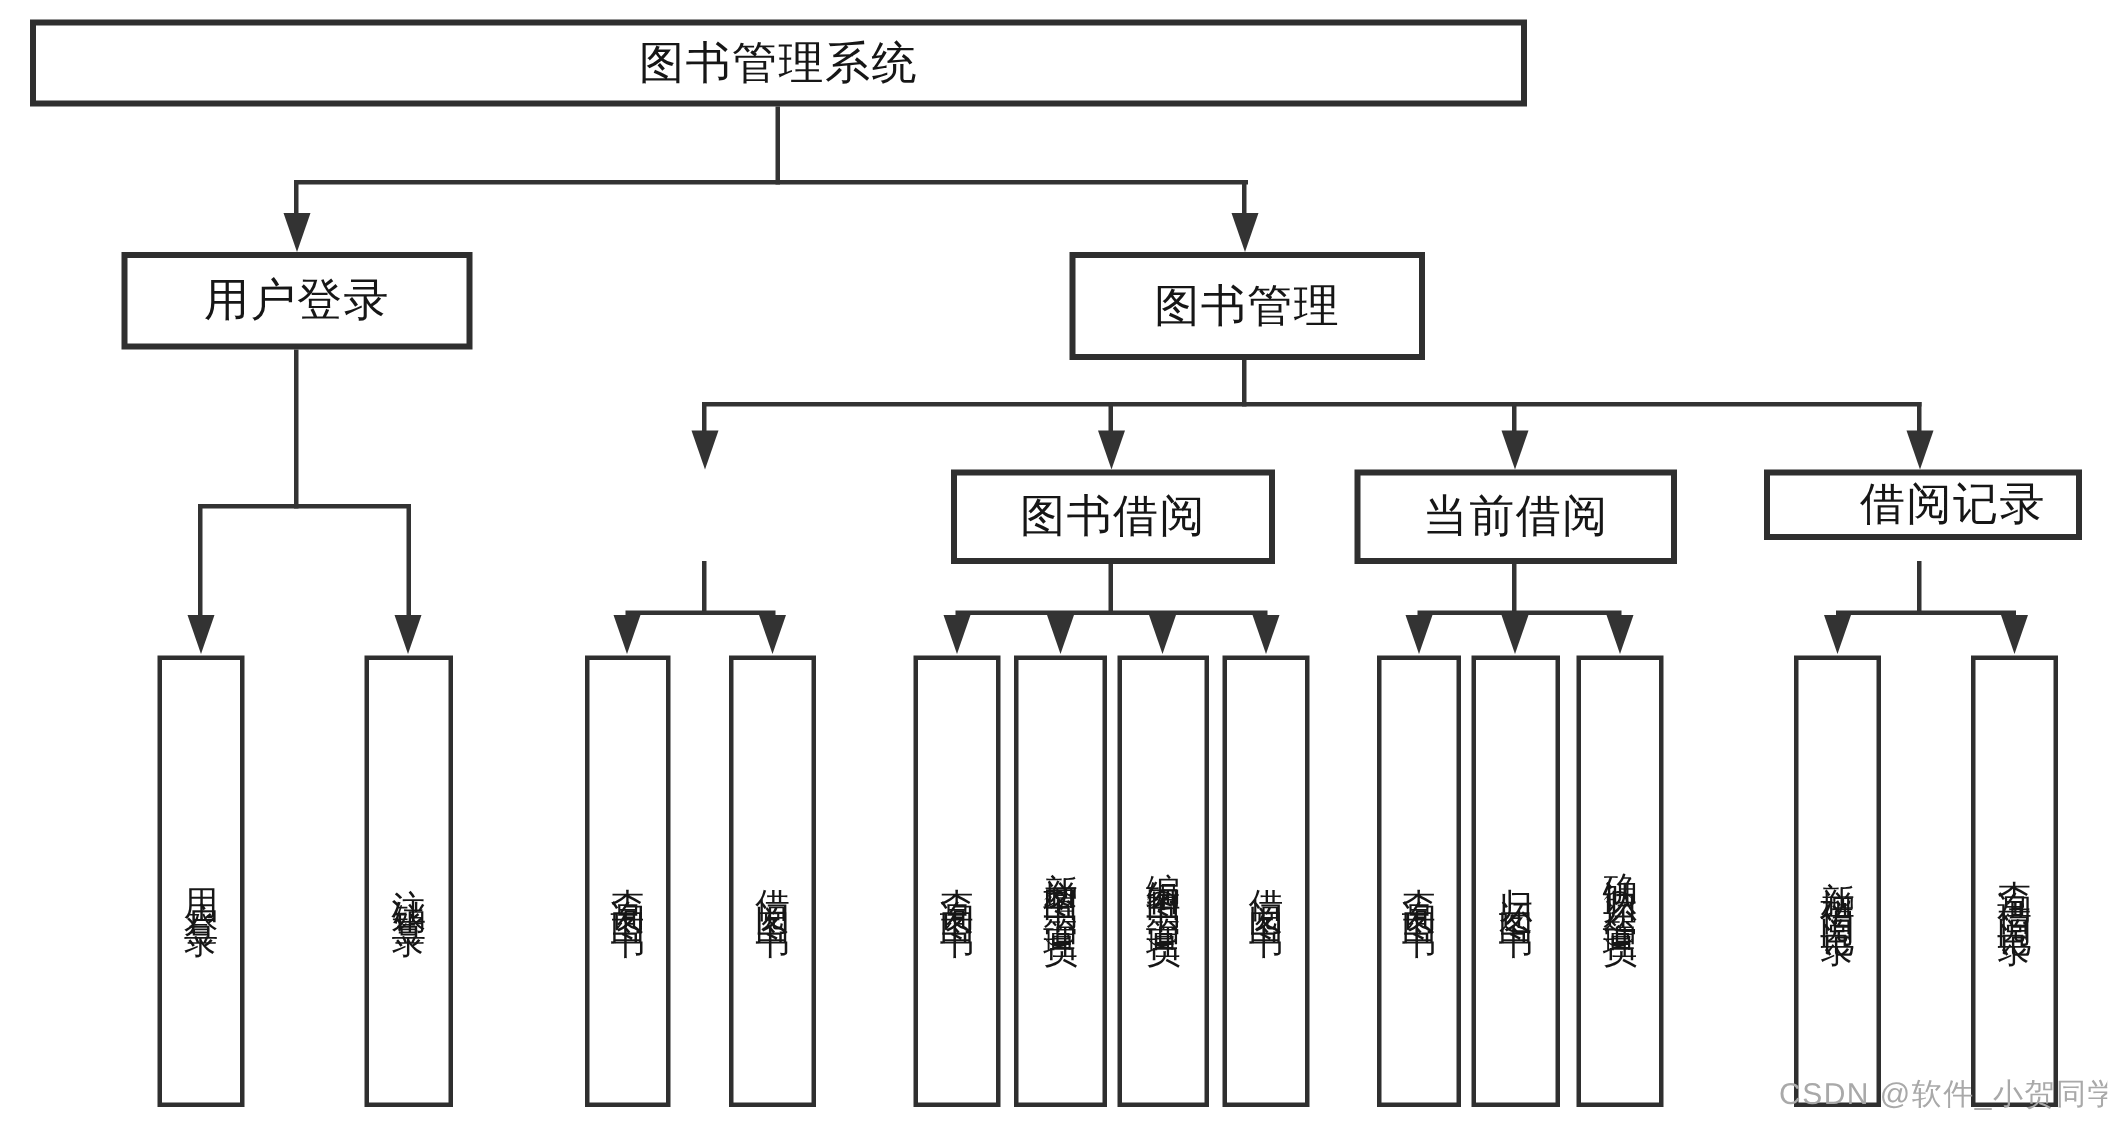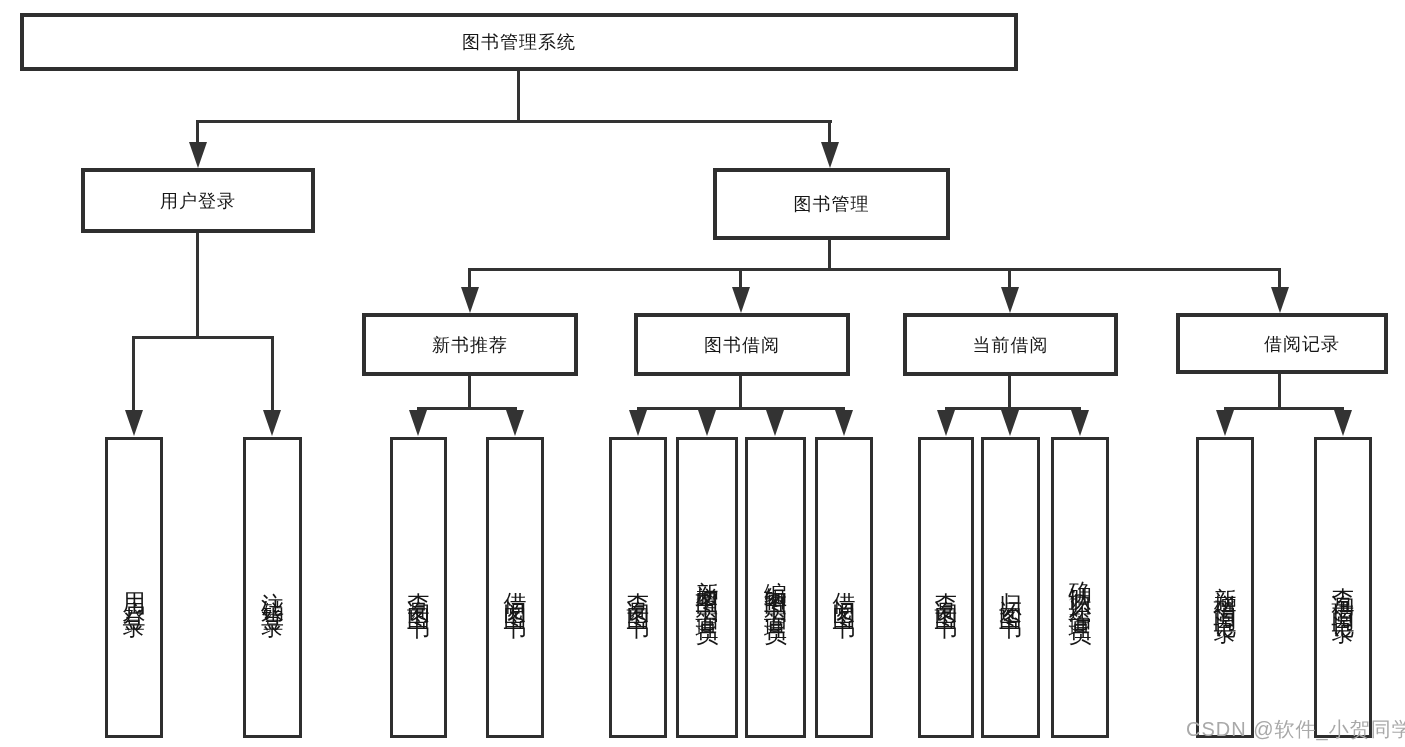--- a/index.html
+++ b/index.html
@@ -10,21 +10,21 @@
   
   .vl{position:absolute;width:3px;background:#333333;}
   .hl{position:absolute;height:3px;background:#333333;}
   .ah{position:absolute;width:0;height:0;
       border-left:9px solid transparent;border-right:9px solid transparent;
       border-top:26px solid #333333;}
   
   .box{
     position:absolute;box-sizing:border-box;background:#ffffff;
     border:4px solid #2f2f2f;display:flex;align-items:center;justify-content:center;
-    font-size:18px;color:#161616;letter-spacing:1px;white-space:nowrap;z-index:2;
+    font-size:30px;color:#161616;letter-spacing:1px;white-space:nowrap;z-index:2;
   }
   .box.v{
     border-width:3px;writing-mode:vertical-rl;text-orientation:mixed;
     font-size:23px;letter-spacing:8px;line-height:1;padding-top:4px;
   }
   .wm{
     position:absolute;left:1186px;top:716px;font-size:20px;color:#a9a9a9;
     letter-spacing:1px;z-index:5;white-space:nowrap;
   }
 </style>
@@ -79,24 +79,23 @@
   <div class="vl" style="left:1278px;top:374px;height:36px;"></div>
   <div class="hl" style="left:1224px;top:407px;width:120px;"></div>
   <div class="ah" style="left:1216px;top:410px;"></div>
   <div class="ah" style="left:1334px;top:410px;"></div>
 
   <div class="box" style="left:20px;top:13px;width:998px;height:58px;">图书管理系统</div>
 
   <div class="box" style="left:81px;top:168px;width:234px;height:65px;">用户登录</div>
   <div class="box" style="left:713px;top:168px;width:237px;height:72px;">图书管理</div>
 
-  <div class="box" style="left:362px;top:313px;width:216px;height:63px;">新书推荐</div>
   <div class="box" style="left:634px;top:313px;width:216px;height:63px;text-align:center;">图书借阅</div>
   <div class="box" style="left:903px;top:313px;width:215px;height:63px;">当前借阅</div>
-  <div class="box" style="left:1176px;top:313px;width:212px;height:61px;padding-left:40px;">借阅记录</div>
+  <div class="box" style="left:1176px;top:313px;width:212px;height:47px;padding-left:40px;">借阅记录</div>
 
   <div class="box v" style="left:105px;top:437px;width:58px;height:301px;">用户登录</div>
   <div class="box v" style="left:243px;top:437px;width:59px;height:301px;">注销登录</div>
 
   <div class="box v" style="left:390px;top:437px;width:57px;height:301px;">查询图书</div>
   <div class="box v" style="left:486px;top:437px;width:58px;height:301px;">借阅图书</div>
 
   <div class="box v" style="left:609px;top:437px;width:58px;height:301px;">查询图书</div>
   <div class="box v" style="left:676px;top:437px;width:62px;height:301px;letter-spacing:6px;">新增图书（管理员）</div>
   <div class="box v" style="left:745px;top:437px;width:61px;height:301px;letter-spacing:6px;">编辑图书（管理员）</div>

